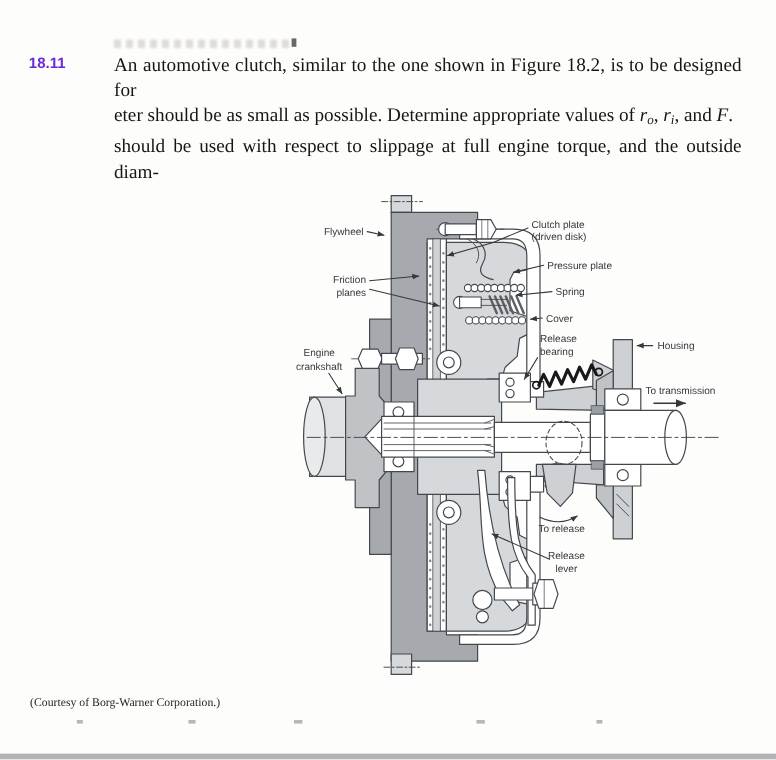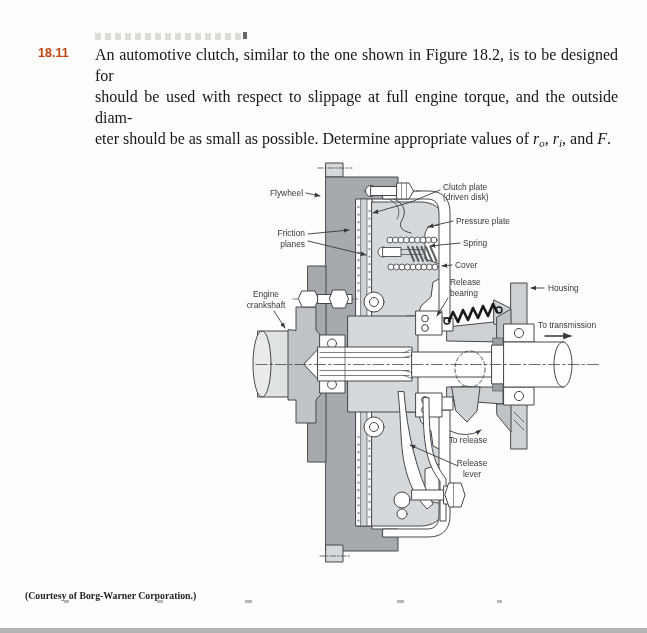--- a/index.html
+++ b/index.html
@@ -8,51 +8,51 @@
     background:#fdfdfc;font-family:"Liberation Serif",serif;color:#1b1b1b;
   }
   
   .smear{
     position:absolute;left:95px;top:33px;width:150px;height:7px;
     background:repeating-linear-gradient(90deg,#c7c1ba 0 6px,transparent 6px 10px);
     filter:blur(0.7px);opacity:.55;
   }
   .smear-tick{position:absolute;left:243px;top:32px;width:4px;height:7px;background:#4c4c4c;opacity:.85;}
   .prob-num{
-    position:absolute;left:38px;top:46px;
-    font-family:"Liberation Sans",sans-serif;font-weight:bold;font-size:12.5px;color:#c2410c;
+    position:absolute;left:24px;top:46px;
+    font-family:"Liberation Sans",sans-serif;font-weight:bold;font-size:12.5px;color:#6d28d9;
   }
   .prob-text{
     position:absolute;left:95px;top:44px;width:523px;
     font-size:16px;line-height:21px;color:#161616;
   }
   .pline{text-align:justify;text-align-last:justify;}
   .pline.last{text-align-last:left;}
   .r-i{font-style:italic;}
   .r-b{font-weight:bold;}
   .r-sub{font-size:68%;vertical-align:-0.25em;}
   .r-isub{font-size:68%;vertical-align:-0.25em;font-style:italic;}
   .figure-svg{position:absolute;left:0;top:0;}
   .caption{position:absolute;left:25px;top:572px;font-family:"Liberation Serif",serif;}
   .caption-line1{font-size:11.5px;font-weight:bold;color:#1c1c1c;}
   .figure-ref{color:#2b7d95;text-decoration:underline;cursor:pointer;}
-  .caption-credit{font-size:9.8px;font-weight:bold;color:#242424;margin-top:18px;}
+  .caption-credit{font-size:9.8px;font-weight:normal;color:#242424;margin-top:8px;}
   .bottom-bar{position:absolute;left:0;top:628px;width:647px;height:5px;background:#b4b4b7;}
 </style>
 </head>
 <body>
 
 <div class="smear"></div>
 <div class="smear-tick"></div>
 
 <div class="prob-num">18.11</div>
 <div class="prob-text">
     <div class="pline"><span>An automotive clutch, similar to the one shown in Figure 18.2, is to be designed for</span></div>
+    <div class="pline last"><span>eter should be as small as possible. Determine appropriate values of </span><span class="r-i">r</span><span class="r-isub">o</span><span>, </span><span class="r-i">r</span><span class="r-isub">i</span><span>, and </span><span class="r-i">F</span><span>.</span></div>
     <div class="pline"><span>should be used with respect to slippage at full engine torque, and the outside diam-</span></div>
-    <div class="pline last"><span>eter should be as small as possible. Determine appropriate values of </span><span class="r-i">r</span><span class="r-isub">o</span><span>, </span><span class="r-i">r</span><span class="r-isub">i</span><span>, and </span><span class="r-i">F</span><span>.</span></div>
   </div>
 
 <svg class="figure-svg" width="647" height="633" viewBox="0 0 647 633" xmlns="http://www.w3.org/2000/svg">
   <defs>
     <marker id="arr" viewBox="0 0 8 8" markerWidth="8" markerHeight="8" refX="6" refY="3" orient="auto">
       <path d="M0,0.4 L6.4,3 L0,5.6 Z" fill="#35393d"></path>
     </marker>
   </defs>
 
   <g stroke="#44484d" stroke-width="1" fill="none" stroke-linejoin="round" stroke-linecap="round">

